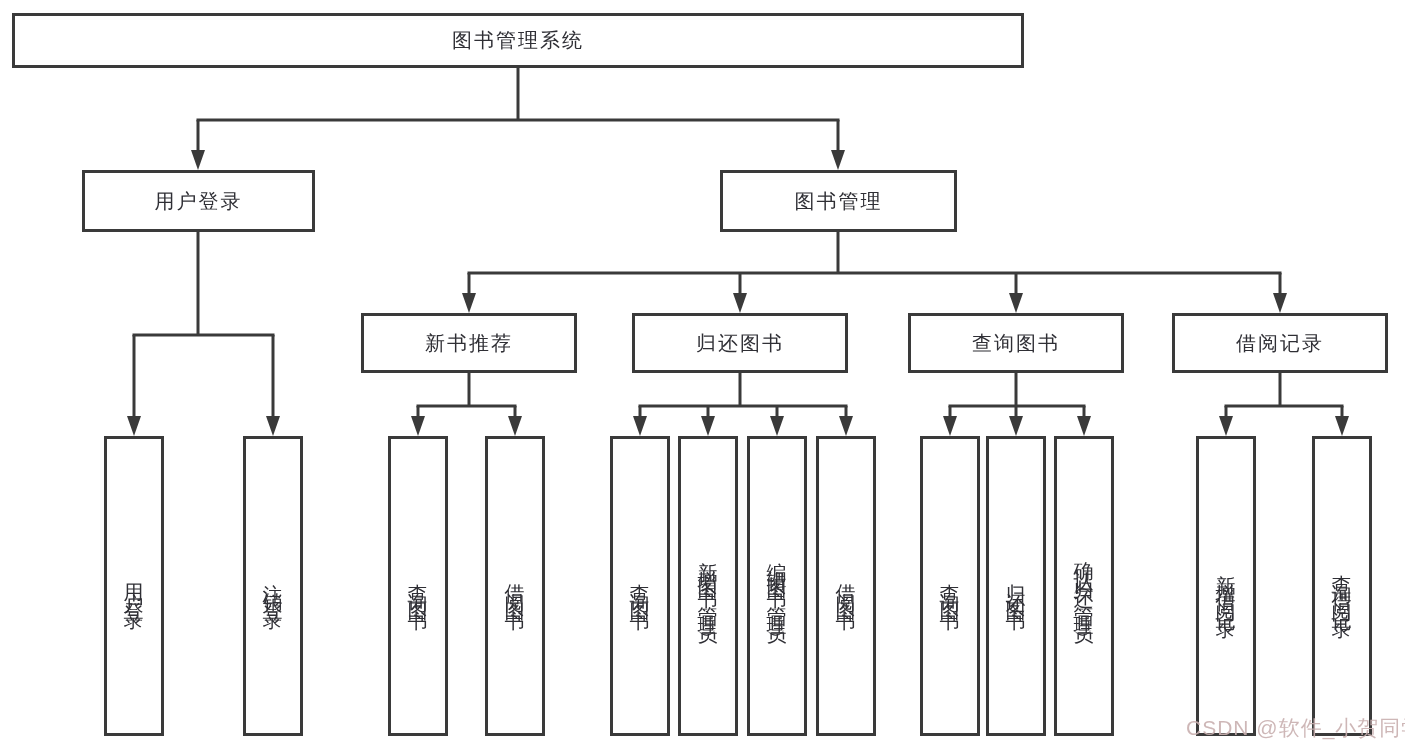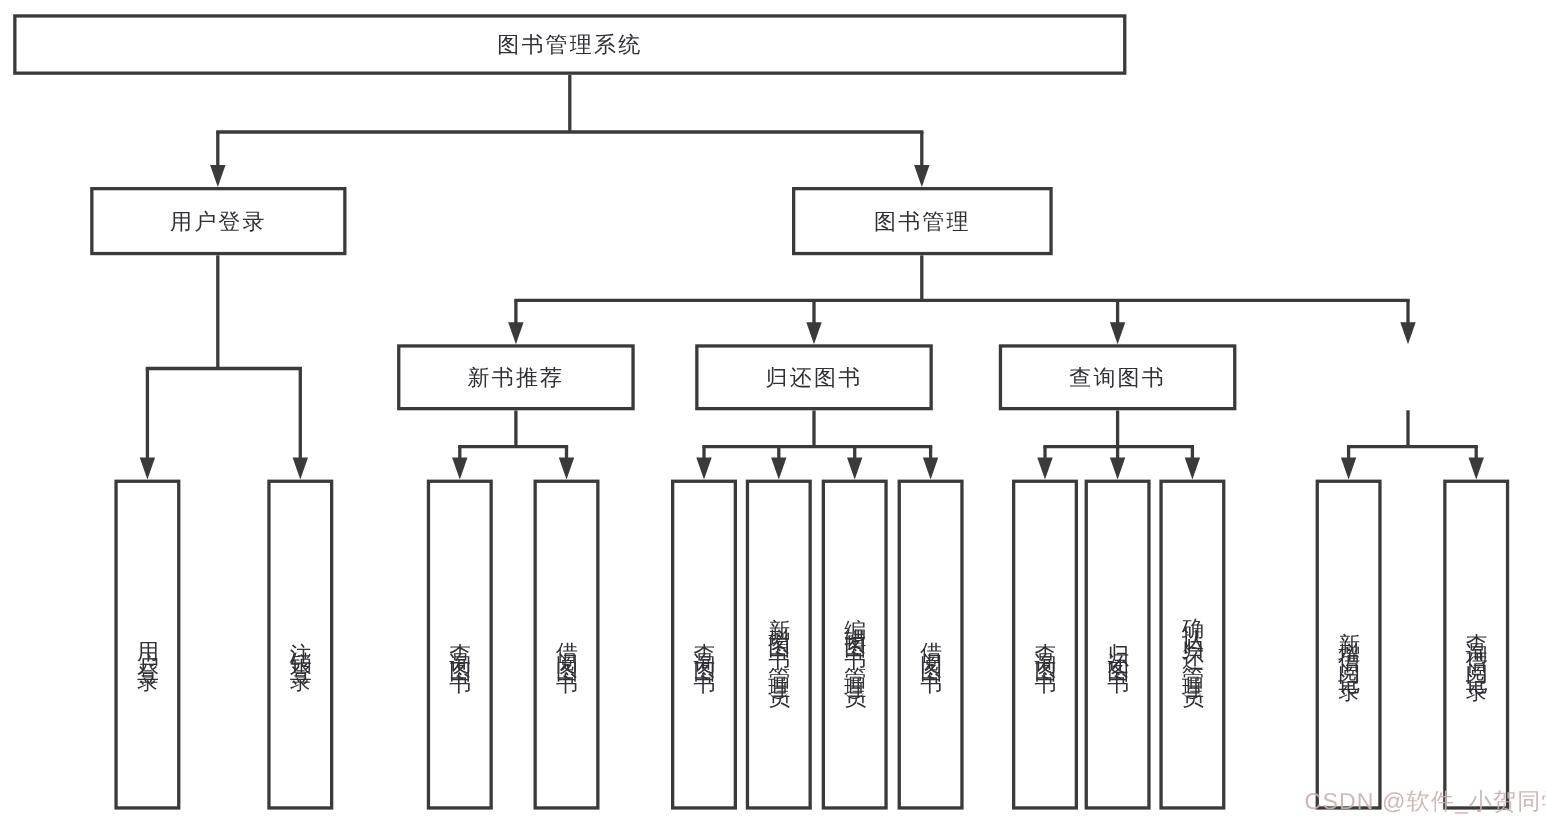--- a/index.html
+++ b/index.html
@@ -109,20 +109,21 @@
     </svg>
 
   <div class="box" style="left:12px;top:13px;width:1012px;height:55px">图书管理系统</div>
 
   <div class="box" style="left:82px;top:170px;width:233px;height:62px">用户登录</div>
   <div class="box" style="left:720px;top:170px;width:237px;height:62px">图书管理</div>
 
   <div class="box" style="left:361px;top:313px;width:216px;height:60px">新书推荐</div>
   <div class="box" style="left:632px;top:313px;width:216px;height:60px">归还图书</div>
   <div class="box" style="left:908px;top:313px;width:216px;height:60px">查询图书</div>
+  <div class="box" style="left:1172px;top:313px;width:216px;height:60px">借阅记录</div>
 
   <div class="vbox" style="left:104px;top:436px;width:60px;height:300px">
     <span class="vtext">用户登录</span>
   </div>
   <div class="vbox" style="left:243px;top:436px;width:60px;height:300px">
     <span class="vtext">注销登录</span>
   </div>
 
   <div class="vbox" style="left:388px;top:436px;width:60px;height:300px">
     <span class="vtext">查询图书</span>

